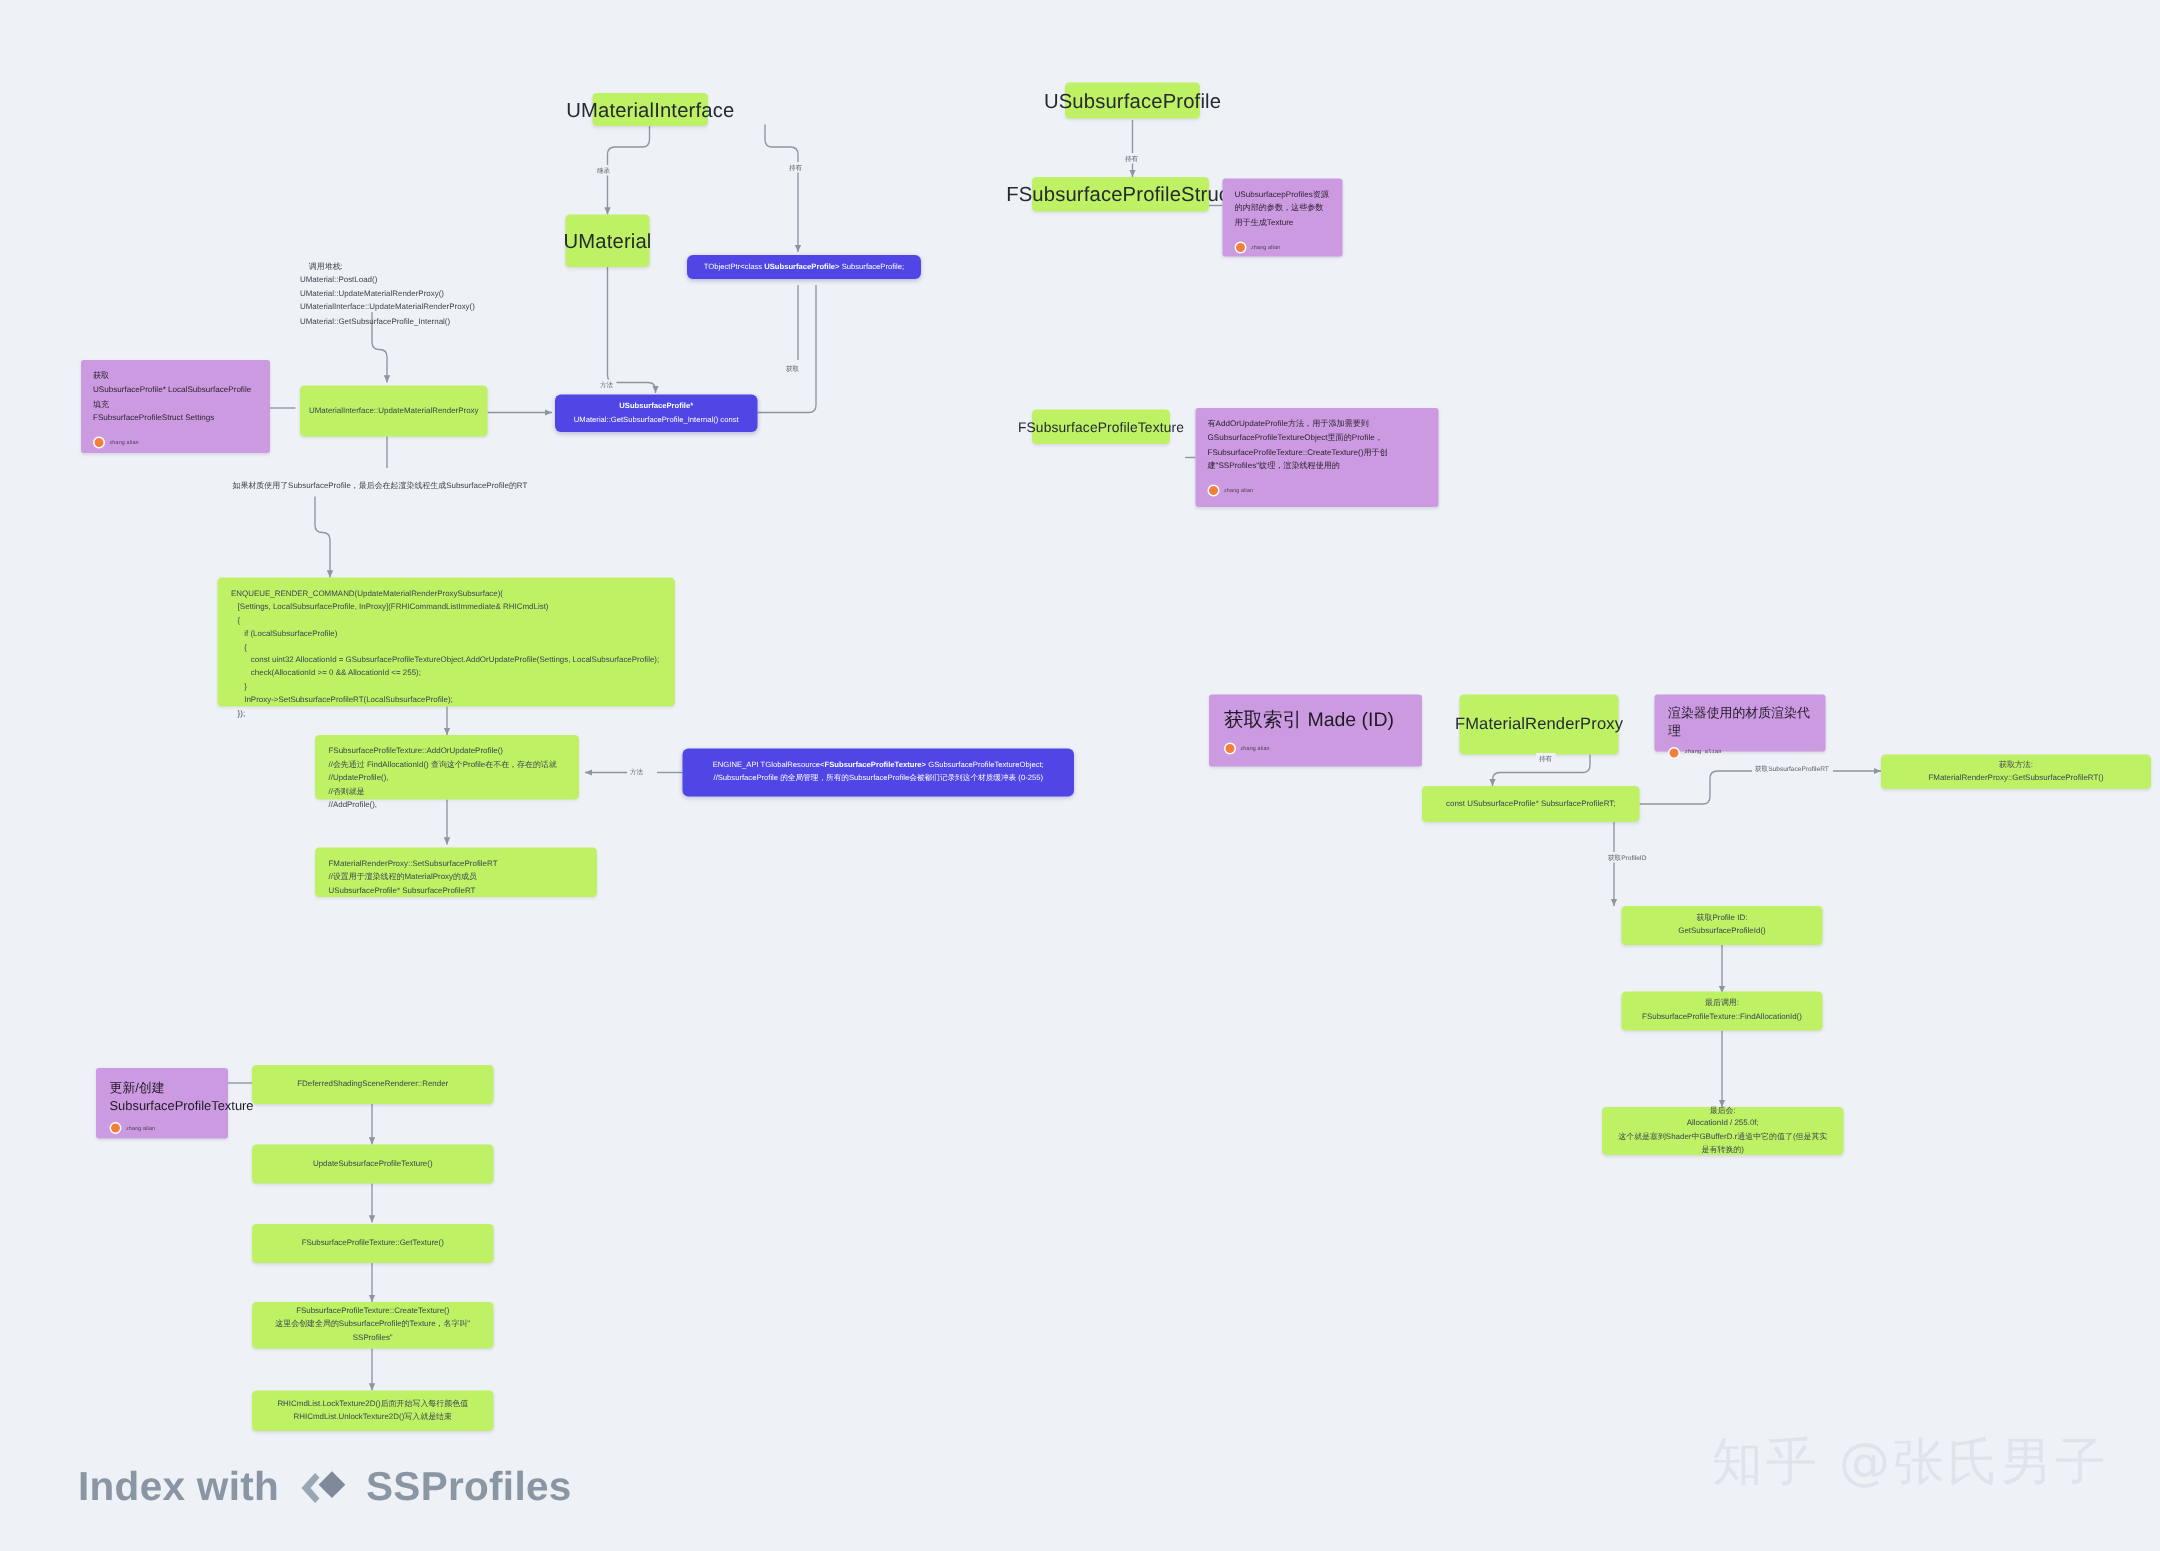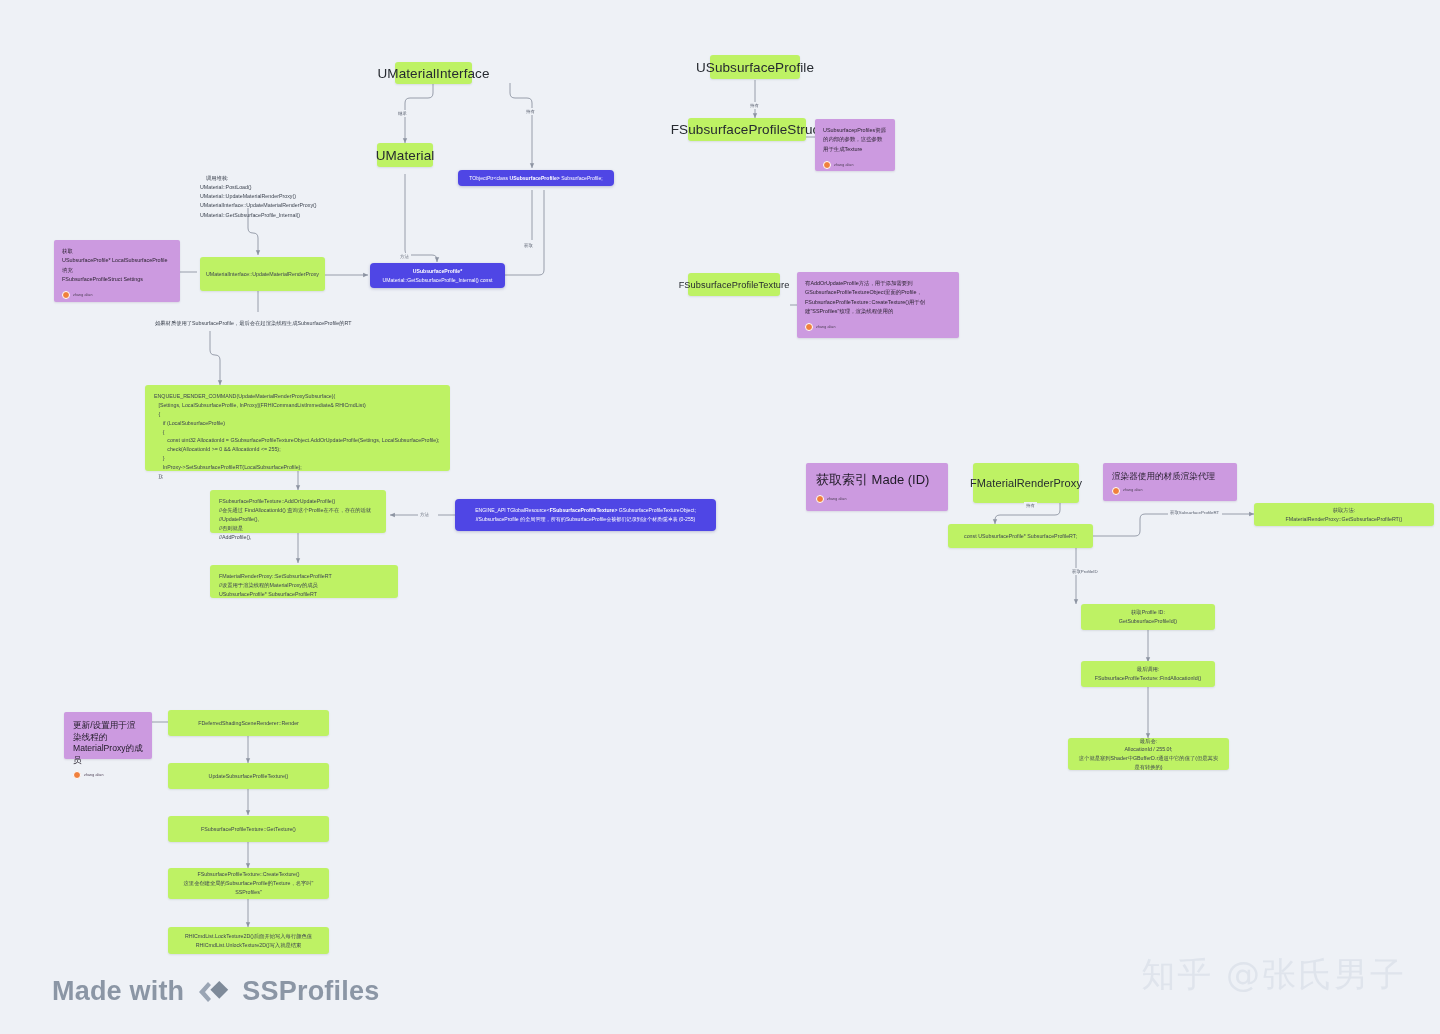--- a/index.html
+++ b/index.html
@@ -223,21 +223,21 @@
       <path d="M248,899 L248,927" marker-end="url(#arw)"></path>
 
       <path d="M152,722 L168,722"></path>
     </g>
   </svg>
 
   <div class="node big-title" style="left:433px; top:62px; width:77px; height:22px; transform:translateX(-38px);">
     <span>UMaterialInterface</span>
   </div>
 
-  <div class="node big-title" style="left:377px; top:143px; width:56px; height:24px;">
+  <div class="node big-title" style="left:377px; top:143px; width:56px; height:35px;">
     <span>UMaterial</span>
   </div>
 
   <div class="node purpleblock" style="left:458px; top:170px; width:156px; height:16px;">
     <div style="white-space:nowrap;">
       <span>TObjectPtr&lt;class </span><b>USubsurfaceProfile&gt;</b><span> SubsurfaceProfile;</span>
     </div>
   </div>
 
   <div style="position:absolute; left:200px; top:165px; width:180px; font-size:5.3px; line-height:1.72; color:#3d4450; white-space:pre;">
@@ -333,21 +333,21 @@
     <div class="author">
       <span class="dot"></span>
       <span class="nm">zhang alian</span>
     </div>
   </div>
 
   <div class="node big-title" style="left:973px; top:463px; width:106px; height:40px;">
     <span style="font-size:11px;">FMaterialRenderProxy</span>
   </div>
 
-  <div class="sticky headline-sm" style="left:1103px; top:463px; width:134px; height:38px;">
+  <div class="sticky headline-sm" style="left:1103px; top:463px; width:114px; height:38px;font-family:Liberation Mono, monospace;">
     <div>渲染器使用的材质渲染代理</div>
     <div class="author" style="margin-top:4px;">
       <span class="dot"></span>
       <span class="nm">zhang alian</span>
     </div>
   </div>
 
   <div class="node small-center" style="left:948px; top:524px; width:145px; height:24px;">
     <span>const USubsurfaceProfile* SubsurfaceProfileRT;</span>
   </div>
@@ -368,21 +368,21 @@
   </div>
 
   <div class="node small-center" style="left:1068px; top:738px; width:161px; height:32px;">
     <span>最后会:</span>
     <span>AllocationId / 255.0f;</span>
     <span>这个就是塞到Shader中GBufferD.r通道中它的值了(但是其实</span>
     <span>是有转换的)</span>
   </div>
 
   <div class="sticky headline-sm" style="left:64px; top:712px; width:88px; height:47px;">
-    <div>更新/设置用于渲染线程的MaterialProxy的成员</div>
+    <div>更新/创建SubsurfaceProfileTexture</div>
     <div class="author" style="margin-top:5px;">
       <span class="dot"></span>
       <span class="nm">zhang alian</span>
     </div>
   </div>
 
   <div class="node small-center" style="left:168px; top:710px; width:161px; height:26px;">
     <span>FDeferredShadingSceneRenderer::Render</span>
   </div>
 
@@ -409,21 +409,21 @@
   <div class="wirelabel" style="left:524px; top:108px;"><span>持有</span></div>
   <div class="wirelabel" style="left:522px; top:242px;"><span>获取</span></div>
   <div class="wirelabel" style="left:398px; top:253px;"><span>方法</span></div>
   <div class="wirelabel" style="left:748px; top:102px;"><span>持有</span></div>
   <div class="wirelabel" style="left:418px; top:511px;"><span>方法</span></div>
   <div class="wirelabel" style="left:1024px; top:502px;"><span>持有</span></div>
   <div class="wirelabel" style="left:1168px; top:509px;"><span>获取SubsurfaceProfileRT</span></div>
   <div class="wirelabel" style="left:1070px; top:568px;"><span>获取ProfileID</span></div>
 
   <div id="whimsical">
-    <span>Made with</span>
+    <span>Index with</span>
     <span class="mark">
       <svg width="34" height="26" viewBox="0 0 34 26" xmlns="http://www.w3.org/2000/svg">
         <path d="M12 3 L3 13 L12 23 L15 20 L9 13 L15 6 Z" fill="#9aa5b4"></path>
         <rect x="17" y="4.5" width="12.6" height="12.6" transform="rotate(45 23.3 10.8)" fill="#7e8a99"></rect>
       </svg>
     </span>
     <span>SSProfiles</span>
   </div>
 
   <div id="watermark">

